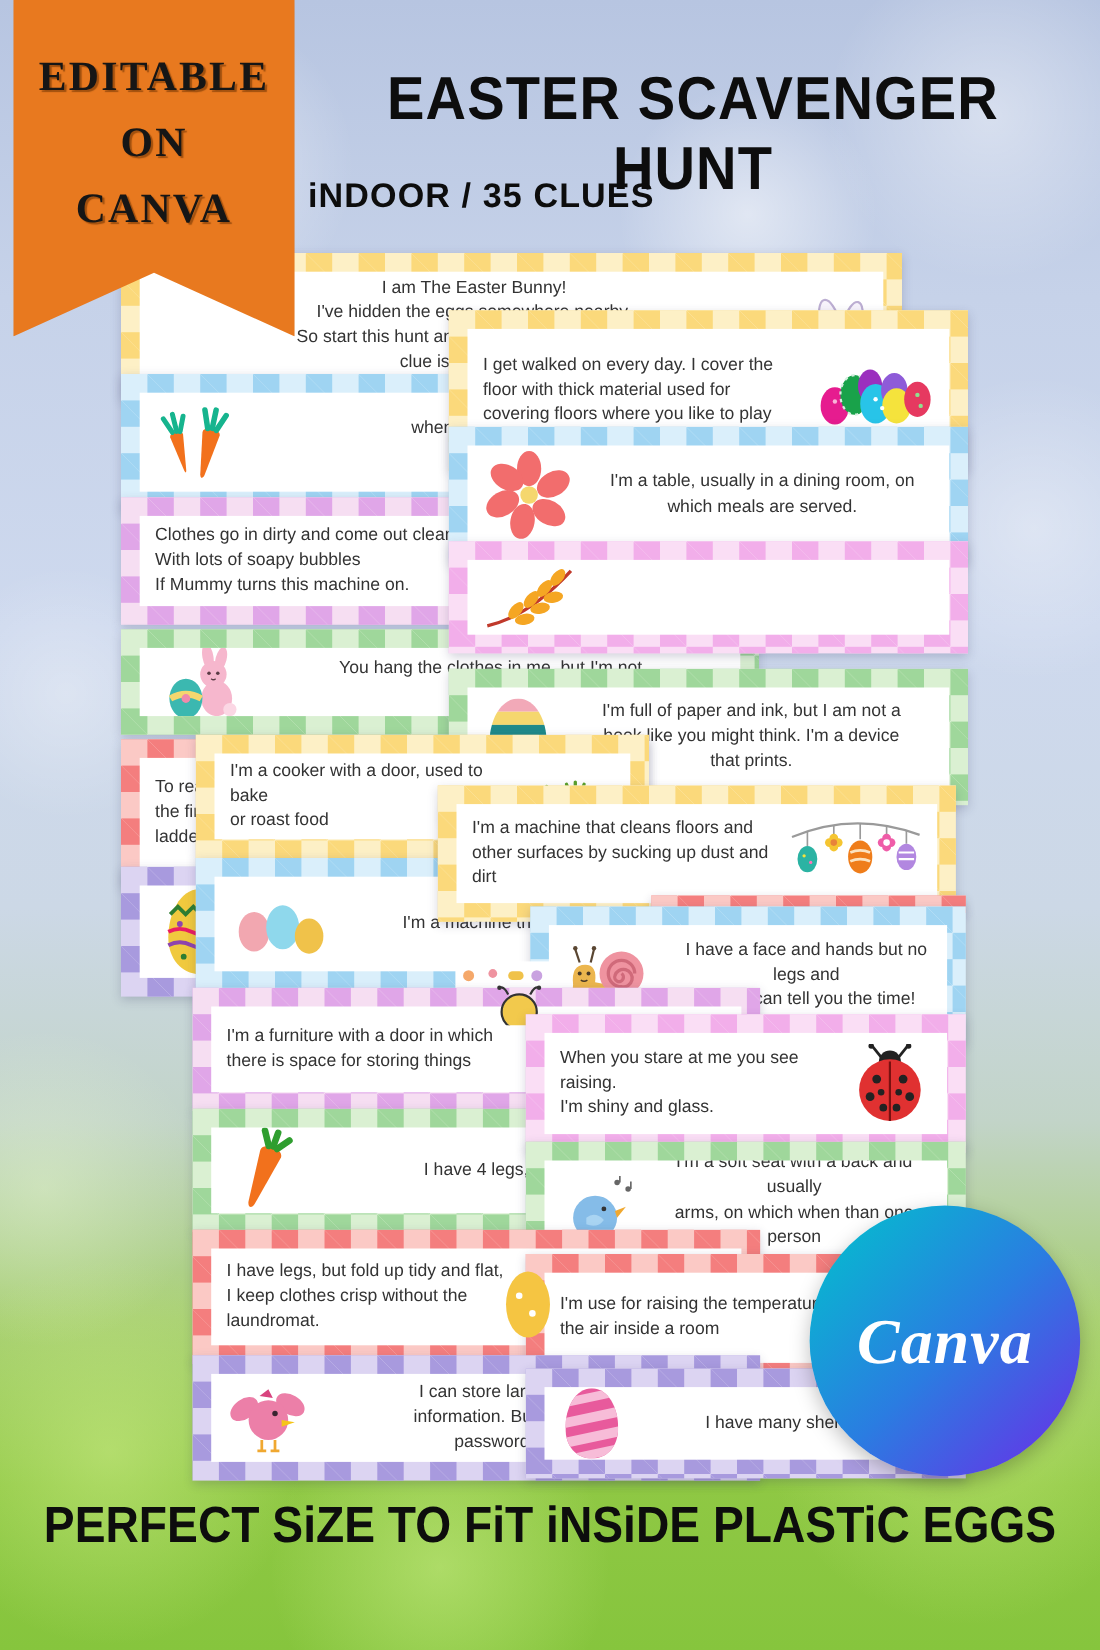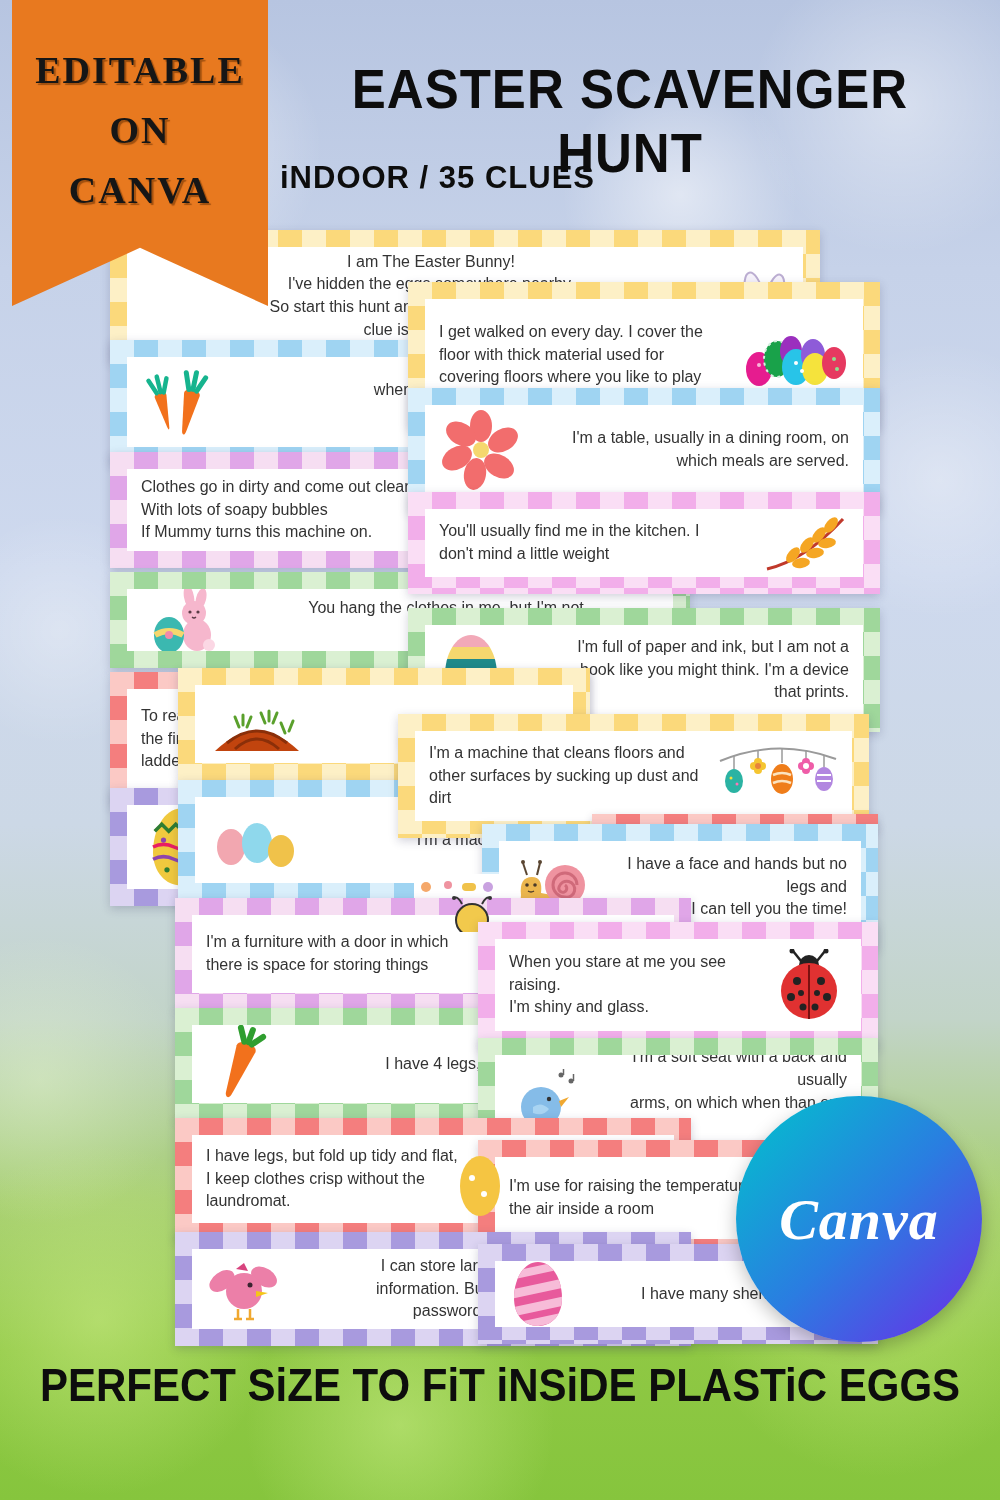--- a/index.html
+++ b/index.html
@@ -26,21 +26,21 @@
   .yellow{--c1:#fbd97b;--c2:#fdf0c6}
   .blue{--c1:#9fd4f2;--c2:#daeffb}
   .pink{--c1:#f2aeea;--c2:#fadef5}
   .pinkpurple{--c1:#e0a6e8;--c2:#f6def2}
   .green{--c1:#9fd79b;--c2:#daf0d2}
   .red{--c1:#f47e7e;--c2:#fbc9c5}
   .purple{--c1:#a89ade;--c2:#dcd4f2}
   .inner{position:absolute;inset:17px;background:#fff;display:flex;align-items:center;
     gap:14px;padding:4px 14px;box-sizing:border-box;overflow:hidden;}
   .txt{margin:0;flex:1;font-size:16px;line-height:1.42;color:#333;white-space:pre-line;}
-  .t-center{text-align:center}.t-right{text-align:right}
+  .t-center{text-align:center}.t-right{text-align:center}
   .icn{flex:0 0 auto;display:flex;align-items:center;justify-content:center;}
   .frag{position:absolute;background:#fff;display:flex;align-items:center;
     padding:2px 10px;box-sizing:border-box;box-shadow:0 2px 5px rgba(50,50,90,.2);}
   .sliver{position:absolute;background:#fff;display:flex;align-items:center;overflow:hidden;}
   .peek{position:absolute;}
   
   #ribbon{position:absolute;left:12px;top:0;width:256px;height:306px;z-index:50;
     clip-path:polygon(0 0,100% 0,100% 100%,50% 81%,0 100%);
     display:flex;flex-direction:column;align-items:center;justify-content:center;
     gap:16px;padding-bottom:46px;box-sizing:border-box;filter:drop-shadow(2px 3px 4px rgba(0,0,0,.2));}
@@ -180,22 +180,20 @@
             <circle cx="28" cy="52" r="4" fill="#f08aab"></circle>
           </svg>
         </span>
       <p class="txt t-center">You hang the clothes in me, but I'm not
 a</p>
     </div>
   </div>
 
   <div class="card pink" style="left:408px;top:492px;width:472px;height:102px;z-index:12">
     <div class="inner">
-        <p class="txt">You'll usually find me in the kitchen. I
-don't mind a little weight</p>
       <span class="icn">
           <svg width="86" height="64" viewBox="0 0 86 64">
             <path d="M4 58 C30 52 56 34 80 8" stroke="#c0392b" stroke-width="3" fill="none"></path>
             <g fill="#f5a623">
               <ellipse cx="30" cy="44" rx="5" ry="9" transform="rotate(40 30 44)"></ellipse>
               <ellipse cx="44" cy="34" rx="5" ry="9" transform="rotate(40 44 34)"></ellipse>
               <ellipse cx="56" cy="24" rx="5" ry="9" transform="rotate(40 56 24)"></ellipse>
               <ellipse cx="68" cy="14" rx="5" ry="9" transform="rotate(40 68 14)"></ellipse>
               <ellipse cx="38" cy="52" rx="5" ry="9" transform="rotate(80 38 52)"></ellipse>
               <ellipse cx="52" cy="42" rx="5" ry="9" transform="rotate(80 52 42)"></ellipse>
@@ -235,20 +233,22 @@
   <div class="card red" style="left:110px;top:672px;width:480px;height:134px;z-index:15">
     <div class="inner">
         <p class="txt">To reach
 the first
 ladder</p>
       </div>
   </div>
 
   <div class="card yellow" style="left:178px;top:668px;width:412px;height:112px;z-index:16">
     <div class="inner">
+        <p class="txt">I'm a cooker with a door, used to bake
+or roast food</p>
       <span class="icn">
           <svg width="96" height="62" viewBox="0 0 96 62">
             <path d="M6 58 Q48 18 90 58 Z" fill="#c1440e"></path>
             <path d="M18 50 Q48 26 78 50" stroke="#8a2f09" stroke-width="3" fill="none"></path>
             <path d="M26 56 Q48 36 70 56" stroke="#8a2f09" stroke-width="3" fill="none"></path>
             <g stroke="#5aa02c" stroke-width="3" stroke-linecap="round">
               <path d="M30 34 L26 24"></path>
               <path d="M34 32 L34 22"></path>
               <path d="M38 34 L42 24"></path>
               <path d="M56 30 L52 20"></path>

